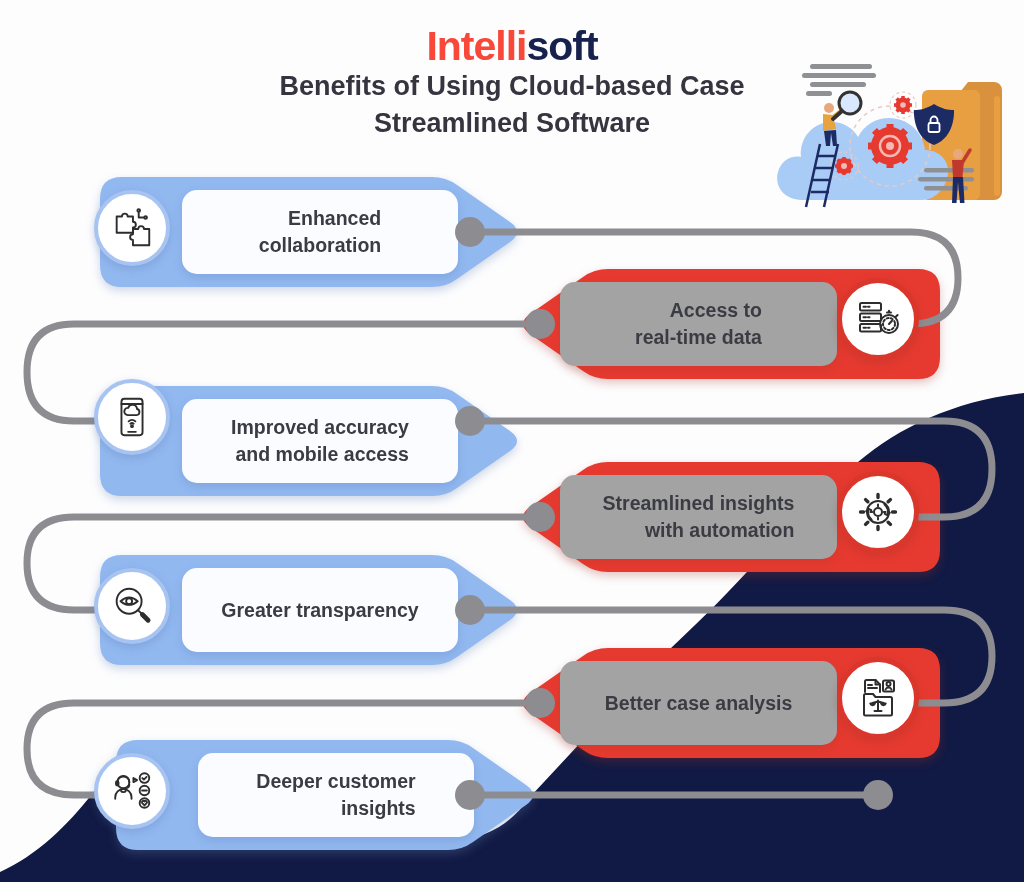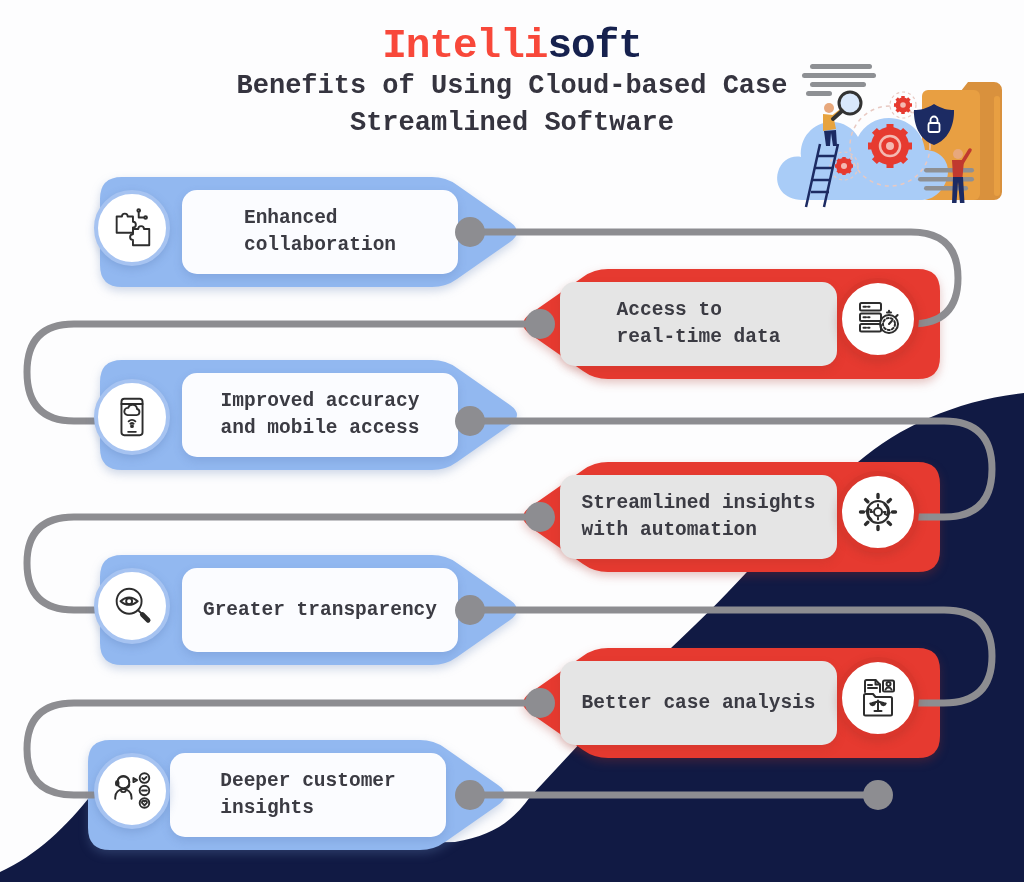--- a/index.html
+++ b/index.html
@@ -1,48 +1,48 @@
 <!DOCTYPE html>
 <html><head>
 <meta charset="utf-8">
 <style>
   html,body{margin:0;padding:0;background:#ffffff;}
   .canvas{
     position:relative;width:1024px;height:882px;overflow:hidden;
     background:#fdfdfe;outline:1px solid #dedede;
-    font-family:Liberation Mono, monospace;
+    font-family:Liberation Sans, sans-serif;
   }
   .layer{position:absolute;inset:0;pointer-events:none;}
   .blob-layer{z-index:1;}
   .header{position:absolute;top:0;left:0;width:100%;z-index:5;text-align:center;}
   .logo{margin-top:24px;font-size:41px;font-weight:bold;letter-spacing:-1px;line-height:44px;}
   .logo .p1{color:#f8483a;}
   .logo .p2{color:#16214e;}
   .title{font-size:27px;line-height:37px;font-weight:bold;color:#35343f;}
   .illustration{position:absolute;left:772px;top:60px;width:250px;height:148px;z-index:5;}
   .banner{position:absolute;width:425px;height:110px;z-index:10;}
   .banner.red{width:435px;}
   .arrow{position:absolute;inset:0;}
   .banner.blue .arrow{filter:drop-shadow(0 4px 5px rgba(100,130,180,.30));}
   .banner.red  .arrow{filter:drop-shadow(0 4px 5px rgba(170,45,35,.28));}
   .panel{
     position:absolute;top:13px;height:84px;border-radius:15px;
-    display:flex;align-items:center;justify-content:center;text-align:left;
+    display:flex;align-items:center;justify-content:center;text-align:right;
     font-size:19.5px;font-weight:bold;color:#3b3b43;line-height:27px;
     white-space:pre-line;
   }
   .banner.blue .panel{left:82px;width:276px;background:#fbfcff;box-shadow:0 4px 10px rgba(70,100,160,.20);}
-  .banner.red  .panel{left:55px;width:277px;background:#e5e5e5;box-shadow:0 4px 10px rgba(150,50,40,.18);}
+  .banner.red  .panel{left:55px;width:277px;background:#a3a3a3;box-shadow:0 4px 10px rgba(150,50,40,.18);}
   .row1{left:100px;top:177px;}
   .row2{left:505px;top:269px;}
-  .row3{left:100px;top:360px;}
+  .row3{left:100px;top:386px;}
   .row4{left:505px;top:462px;}
   .row5{left:100px;top:555px;}
   .row6{left:505px;top:648px;}
-  .row7{left:88px;top:740px;}
+  .row7{left:116px;top:740px;}
   .connector-layer{z-index:20;}
   .icon-circle{
     position:absolute;border-radius:50%;background:#ffffff;z-index:30;
     display:flex;align-items:center;justify-content:center;
   }
   .icon-circle.bluec{width:68px;height:68px;border:4px solid #a6c3f1;box-shadow:0 3px 8px rgba(80,110,170,.28);}
   .icon-circle.redc{width:72px;height:72px;border:5px solid #da362c;box-shadow:0 3px 8px rgba(150,50,40,.28);}
   .c1{left:94px;top:190px;}
   .c2{left:837px;top:278px;}
   .c3{left:94px;top:379px;}

